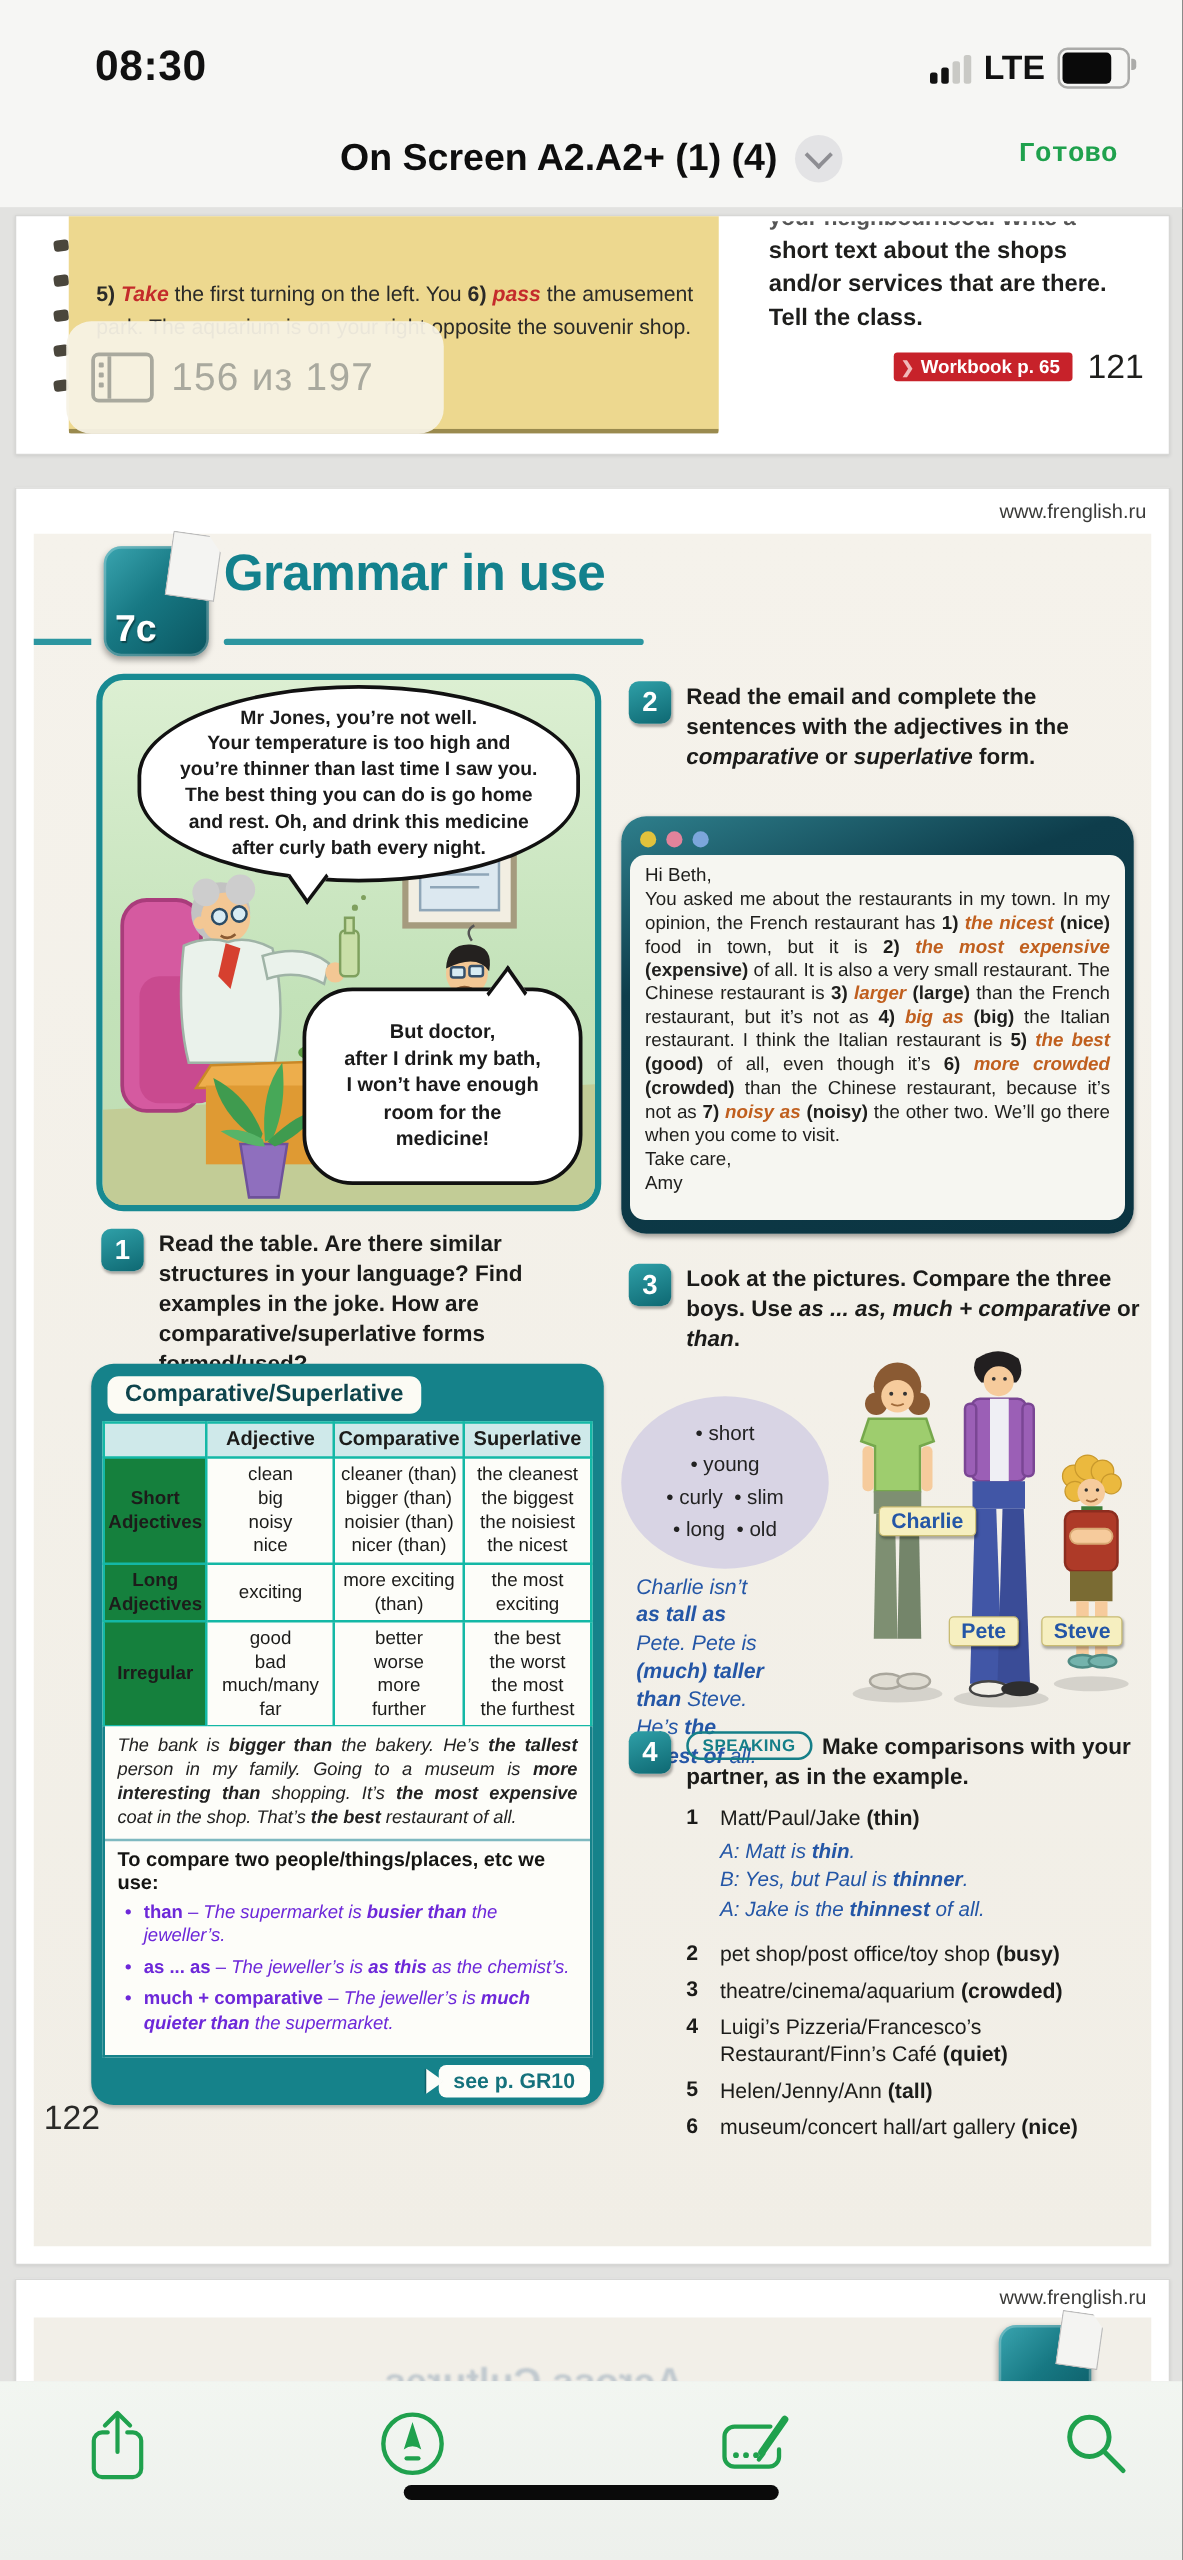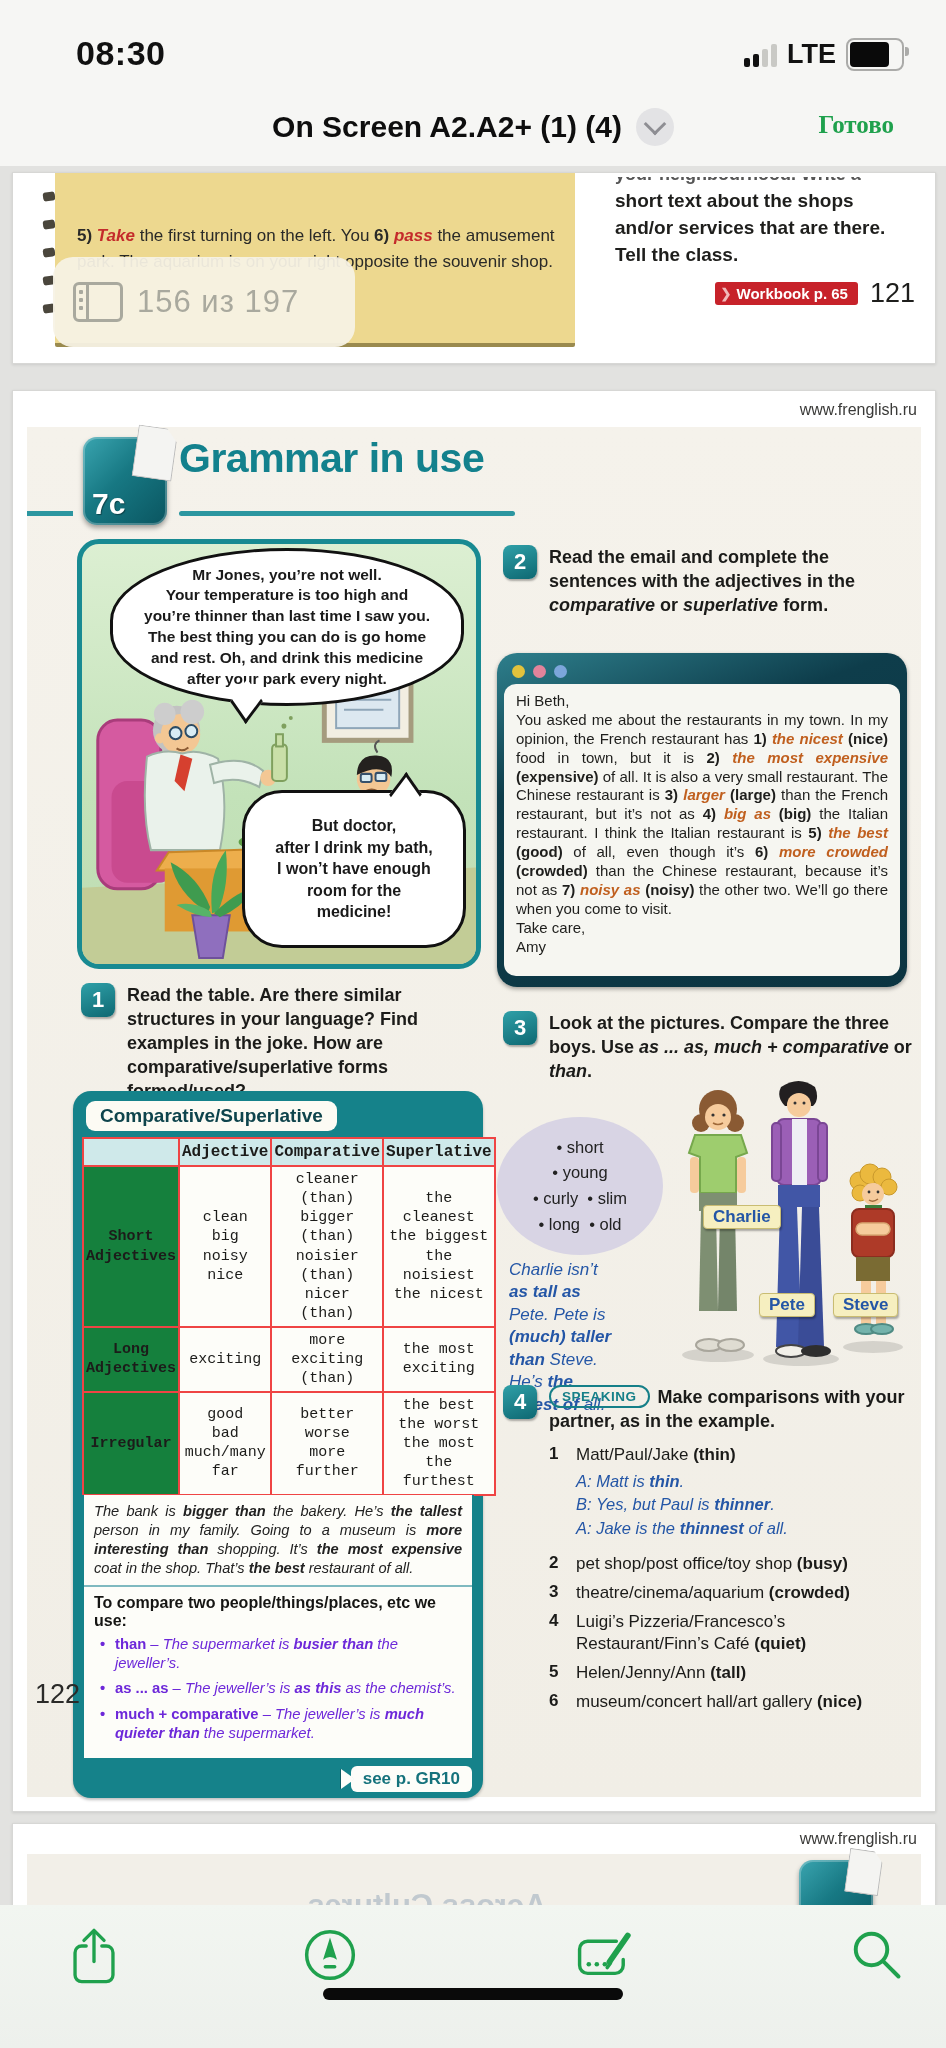--- a/index.html
+++ b/index.html
@@ -16,21 +16,21 @@
   .lte{font-size:27px;font-weight:600;color:#111;}
   .battery{position:relative;width:50px;height:25px;border:2px solid #ABABA9;border-radius:8px;padding:2px;}
   .battery i{display:block;height:100%;width:78%;background:#0A0A0A;border-radius:4px;}
   .battery:after{content:"";position:absolute;right:-7px;top:7px;width:4px;height:9px;background:#ABABA9;border-radius:0 3px 3px 0;}
   
   .navbar{position:absolute;top:100px;left:0;right:0;height:66px;background:#F6F6F4;border-bottom:1px solid #DCDCDA;}
   .nav-title-wrap{position:absolute;left:0;right:0;top:8px;display:flex;justify-content:center;align-items:center;gap:14px;}
   .nav-title{font-size:30px;font-weight:700;color:#0E0E0E;}
   .chev-circle{width:38px;height:38px;border-radius:50%;background:#E3E3E5;display:flex;align-items:center;justify-content:center;cursor:pointer;}
   .chev{width:13px;height:13px;border-left:3px solid #8E8E93;border-bottom:3px solid #8E8E93;transform:rotate(-45deg);margin-top:-6px;}
-  .done{position:absolute;right:46px;top:10px;background:none;border:none;font-size:25px;color:#1FA14D;font-weight:600;font-family:Liberation Serif, serif;cursor:pointer;}
+  .done{position:absolute;right:46px;top:10px;background:none;border:none;font-size:22px;color:#1FA14D;font-weight:600;font-family:Liberation Mono, monospace;cursor:pointer;}
   
   .canvas{position:absolute;top:166px;left:0;right:0;height:1739px;background:#E2E2E0;overflow:hidden;}
   .card{position:absolute;left:12px;width:922px;background:#FFFFFF;border:1px solid #D7D7D5;box-shadow:0 1px 3px rgba(0,0,0,.10);overflow:hidden;}
   .card1{top:6px;height:190px;}
   .card2{top:224px;height:1420px;}
   .card3{top:1657px;height:140px;}
   
   .spiral{position:absolute;left:30px;top:0;width:14px;}
   .spiral i{display:block;width:12px;height:9px;background:#4A463C;border-radius:3px;margin:19px 0;transform:rotate(-8deg);}
   .note{position:absolute;left:42px;top:-8px;width:520px;height:182px;background:#EDD88F;border:1px solid #C9B express56A;border-bottom:4px solid #9A8A4E;border-radius:2px;padding:58px 18px 0 22px;box-sizing:border-box;}
@@ -80,22 +80,22 @@
   .extext{font-size:18px;font-weight:700;color:#1B1B19;line-height:1.34;}
   .ex1{left:54px;top:556px;width:410px;}
   .ex2{left:476px;top:118px;width:408px;}
   .ex3{left:476px;top:584px;width:410px;}
   .ex4{left:476px;top:958px;width:412px;}
   
   .gram{position:absolute;left:46px;top:664px;width:410px;background:#15828A;border-radius:18px;padding:8px 9px 0;box-sizing:border-box;box-shadow:0 2px 3px rgba(0,0,0,.25);}
   .gram-tab{display:inline-block;background:#FCFBF4;border-radius:9px;padding:4px 14px;margin:2px 0 6px 4px;
       font-weight:700;font-size:19px;color:#0E444C;}
   .gtable{width:100%;border-collapse:collapse;background:#FDFDF9;font-size:15px;color:#1C1C1A;}
-  .gtable th,.gtable td{border:2px solid #ef4444;padding:3px 2px;text-align:center;vertical-align:middle;
-      white-space:pre-line;line-height:1.27;font-family:Liberation Mono, monospace;}
+  .gtable th,.gtable td{border:2px solid #14b8a6;padding:3px 2px;text-align:center;vertical-align:middle;
+      white-space:pre-line;line-height:1.27;}
   .gtable th{background:#CFE9EA;font-weight:700;font-size:16px;}
   .gtable td.rowlab{background:#15803d;font-weight:700;}
   .gtable td{width:26%;}
   .gtable td.rowlab{width:21%;}
   .gram-white{background:#FDFDF9;border:2px solid #15828A;border-top:none;padding:7px 10px 9px;margin-top:-1px;}
   .expar{margin:0;font-size:14.6px;line-height:1.3;text-align:justify;color:#222;}
   .gdivider{border-top:2px solid #7FB9C0;margin:7px -10px 7px;}
   .usage-title{margin:0 0 5px;font-size:16px;font-weight:700;color:#151513;}
   .ubullets{margin:0;padding:0 0 0 4px;list-style:none;}
   .ubullets li{position:relative;padding-left:17px;margin-bottom:6px;font-size:14.8px;line-height:1.3;color:#6d28d9;}
@@ -295,21 +295,21 @@
             <path d="M128 250 Q96 230 90 200 Q118 214 130 244 Z" fill="#3F9B4F"></path>
             <path d="M132 250 Q128 210 146 188 Q150 222 138 248 Z" fill="#47A858"></path>
             <path d="M134 250 Q160 226 176 226 Q160 246 140 254 Z" fill="#3F9B4F"></path>
             <path d="M130 248 Q112 238 96 242 Q116 254 132 254 Z" fill="#57B468"></path>
           </svg>
           <div class="bubble b1"><span>Mr Jones, you’re not well.
 Your temperature is too high and
 you’re thinner than last time I saw you.
 The best thing you can do is go home
 and rest. Oh, and drink this medicine
-after your park every night.</span><i class="tail t1"></i></div>
+after curly bath every night.</span><i class="tail t1"></i></div>
           <div class="bubble b2"><span>But doctor,
 after I drink my bath,
 I won’t have enough
 room for the
 medicine!</span><i class="tail t2"></i></div>
         </div>
 
         <div class="ex ex1">
           <span class="exnum">1</span>
           <div class="extext">Read the table. Are there similar structures in your language? Find examples in the joke. How are comparative/superlative forms formed/used?</div>

